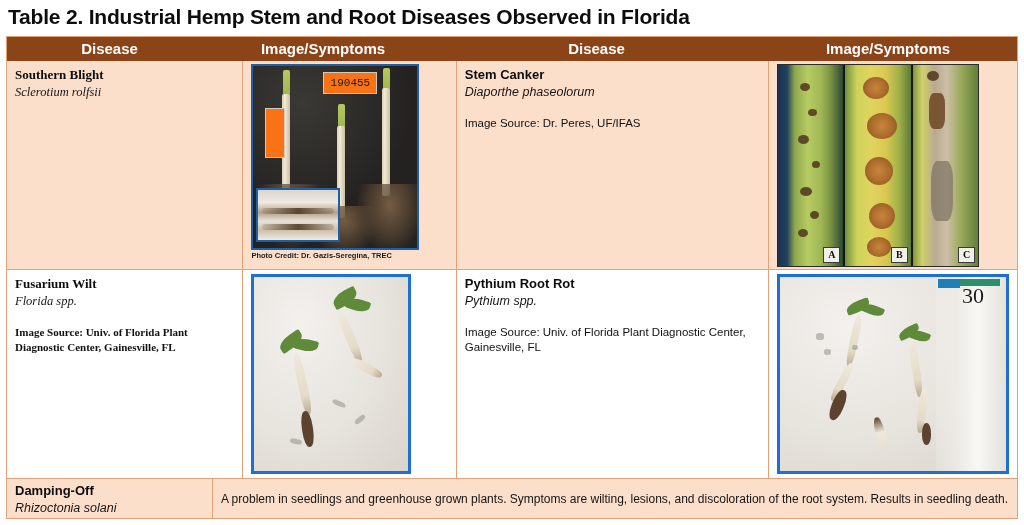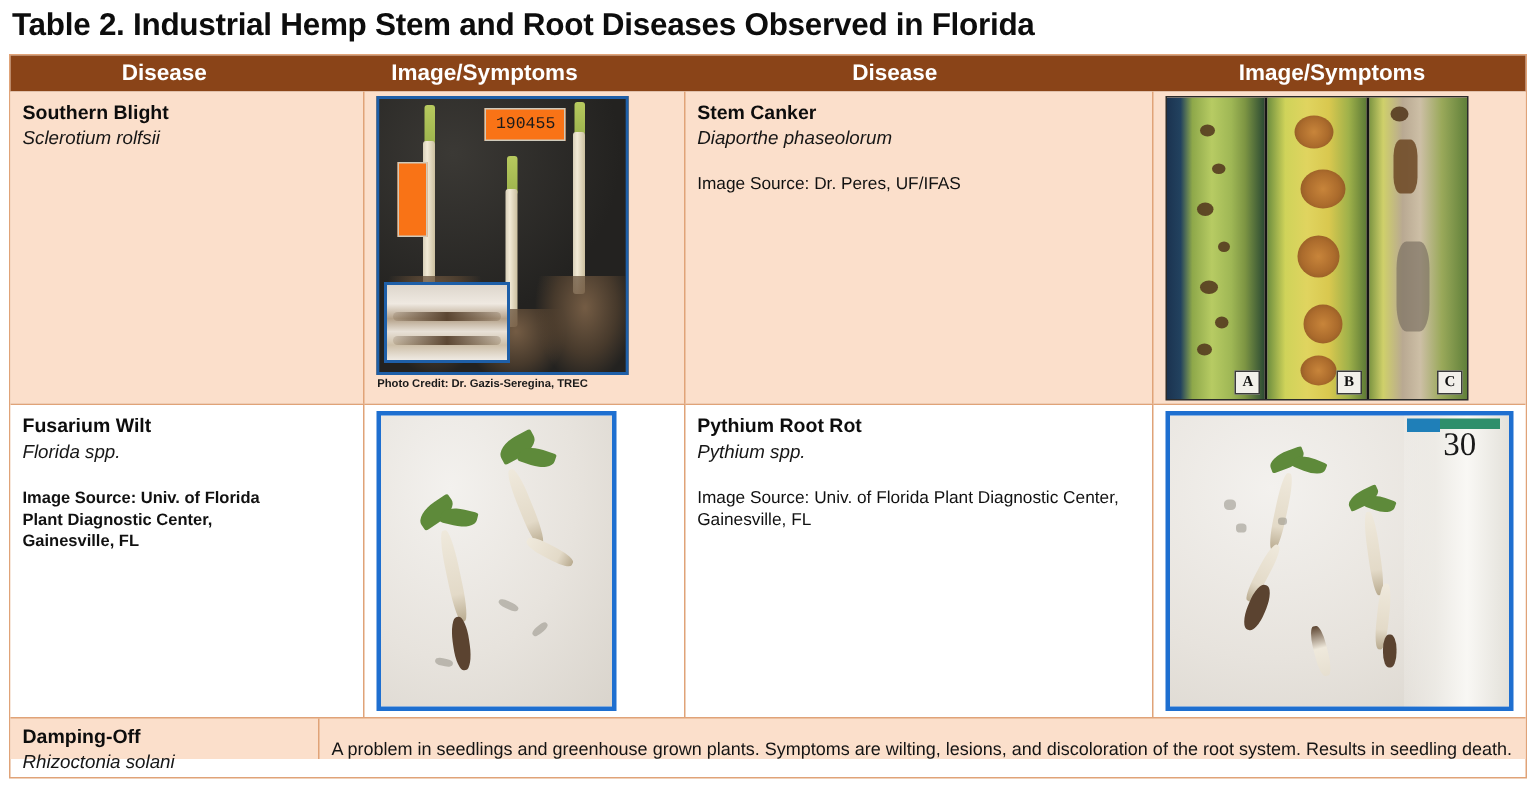--- a/index.html
+++ b/index.html
@@ -68,30 +68,30 @@
   .hc-2 { width: 222px; }
   .hc-3 { width: 325px; }
   .hc-4 { width: 258px; }
 
   .body-row {
     display: flex;
     box-sizing: border-box;
   }
   .row-1 { height: 208px; background: #fbdfcb; }
   .row-2 { height: 209px; background: #ffffff; }
-  .row-3 { height: 28px; background: #fbdfcb; border-top: 1px solid #e0a378; }
+  .row-3 { height: 40px; background: #fbdfcb; border-top: 1px solid #e0a378; }
 
   .cell {
     box-sizing: border-box;
     position: relative;
     border-right: 1px solid #e0a378;
     overflow: hidden;
   }
   .cell:last-child { border-right: none; }
-  .c-1 { width: 246px; }
+  .c-1 { width: 246px; font-family: Liberation Serif, serif; }
   .c-2 { width: 222px; }
   .c-3 { width: 325px; }
   .c-4 { width: 258px; }
 
   .row-2 .cell { border-top: 1px solid #e0a378; }
 
   .txtpad {
     padding: 6px 8px 0 8px;
   }
   .dz-name {

